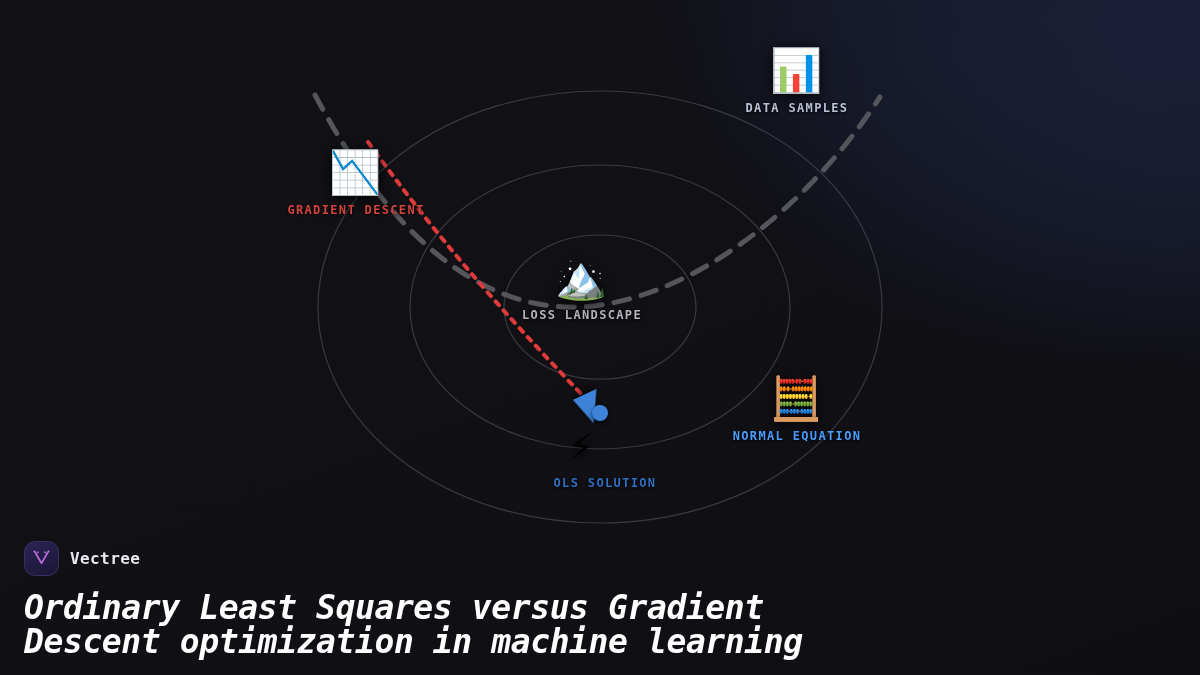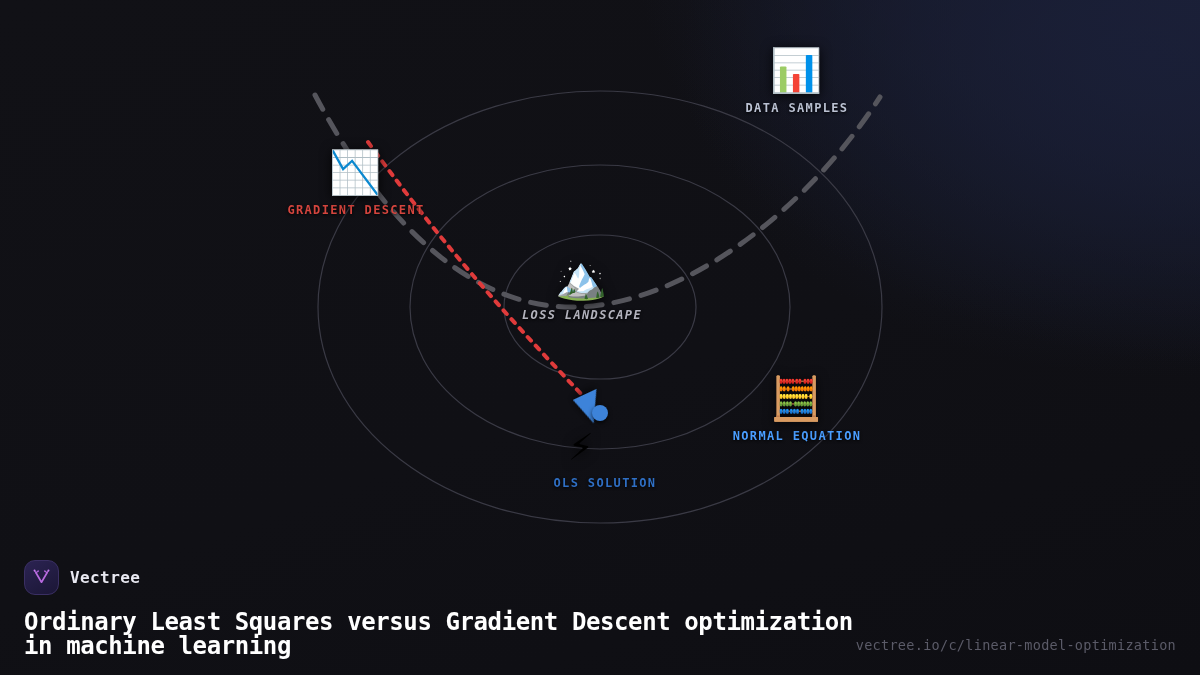--- a/index.html
+++ b/index.html
@@ -102,27 +102,28 @@
     flex: none;
   }
   .brand-name {
     color: #e9e9f2;
     font-size: 16px;
     font-weight: 700;
     letter-spacing: 0.4px;
   }
   .headline {
     color: #ffffff;
-    font-size: 24px;
+    font-size: 33px;
     line-height: 1.03;
     font-weight: 700;
     letter-spacing: -0.4px;
     margin: 0;
     max-width: 840px;
     white-space: pre-wrap;
+    font-style: italic;
   }
   .url {
     position: absolute;
     right: 24px;
     bottom: 22px;
     color: #5b5b68;
     font-size: 13.5px;
     letter-spacing: 0.3px;
   }
 </style>
@@ -146,21 +147,21 @@
       <div class="node" style="left: 797px; top: 82px;">
         <div class="node-emoji">📊</div>
         <div class="node-label" style="color: rgb(188, 195, 212);">DATA SAMPLES</div>
       </div>
       <div class="node" style="left: 356px; top: 184px;">
         <div class="node-emoji">📉</div>
         <div class="node-label" style="color: rgb(212, 69, 62);">GRADIENT DESCENT</div>
       </div>
       <div class="node" style="left: 582px; top: 289px;">
         <div class="node-emoji">🏔️</div>
-        <div class="node-label" style="color: rgb(180, 180, 190); font-style: italic;">LOSS LANDSCAPE</div>
+        <div class="node-label" style="color: rgb(180, 180, 190);">LOSS LANDSCAPE</div>
       </div>
       <div class="node" style="left: 797px; top: 410px;">
         <div class="node-emoji">🧮</div>
         <div class="node-label" style="color: rgb(74, 158, 255); text-align: center;">NORMAL EQUATION</div>
       </div>
       <div class="node" style="left: 581px; top: 457px;">
         <div class="node-emoji">⚡</div>
         <div class="node-label" style="color: rgb(47, 111, 196); padding-left: 48px;">OLS SOLUTION</div>
       </div>
     </div>
@@ -179,14 +180,13 @@
           <circle cx="20.8" cy="3.1" r="1.25" fill="#c77df0"></circle>
           <circle cx="7.9" cy="3.9" r="1.05" fill="#9d55cc"></circle>
           <circle cx="16.1" cy="3.9" r="1.05" fill="#9d55cc"></circle>
         </svg>
       </div>
       <div class="brand-name">Vectree</div>
     </div>
     <h1 class="headline">Ordinary Least Squares versus Gradient Descent optimization in machine learning</h1>
   </div>
 
-  <div class="url">vectree.io/c/linear-model-optimization</div>
 </div>
 
 </body></html>

